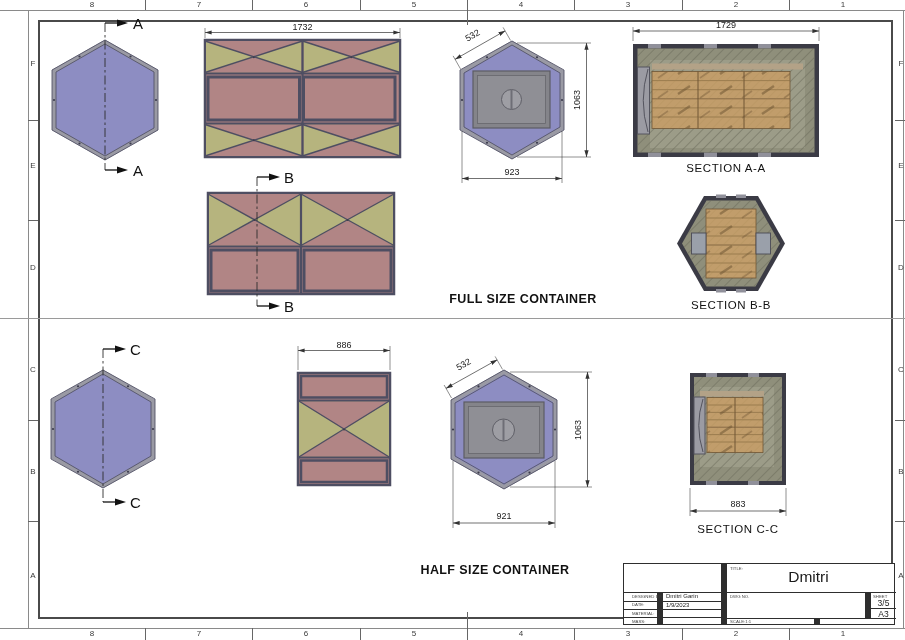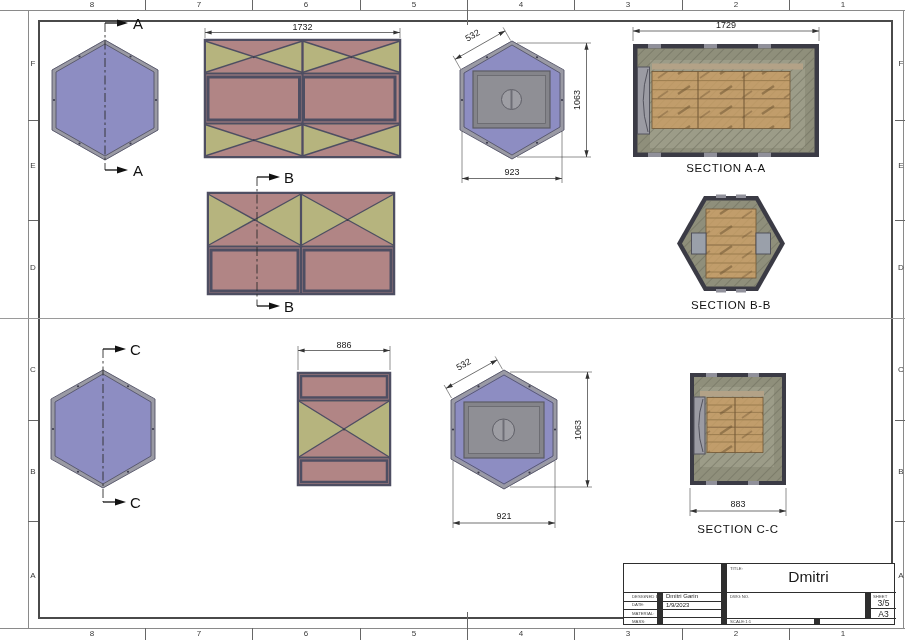--- a/index.html
+++ b/index.html
@@ -398,20 +398,22 @@
       <path d="M703,399 Q694.5,425.5 703,452" stroke="#54545e" fill="none" stroke-width="1"></path>
 
       <line class="ext" x1="690" y1="488" x2="690" y2="516"></line>
       <line class="ext" x1="786" y1="488" x2="786" y2="516"></line>
       <line class="dim" x1="690" y1="511" x2="786" y2="511" marker-start="url(#ma)" marker-end="url(#ma)"></line>
       <text class="dimtxt" x="738" y="507" text-anchor="middle">883</text>
       <text class="seclbl" x="738" y="533" text-anchor="middle">SECTION C-C</text>
     </g>
   </svg>
 
+  <div class="caption" style="top:292px;">FULL SIZE CONTAINER</div>
+  <div class="caption" style="top:563px;left:380px;width:230px;">HALF SIZE CONTAINER</div>
 
   <div class="tb">
 
     <div class="cell" style="left:97px;top:0;width:1px;height:60px;background:#2e2e2e;"></div>
     <div class="cell" style="left:0;top:28px;width:272px;height:1px;background:#2e2e2e;"></div>
     <div class="cell" style="left:33px;top:28px;width:1px;height:32px;background:#2e2e2e;"></div>
     <div class="cell" style="left:0;top:36.5px;width:97px;height:1px;background:#2e2e2e;"></div>
     <div class="cell" style="left:0;top:45px;width:97px;height:1px;background:#2e2e2e;"></div>
     <div class="cell" style="left:0;top:53px;width:97px;height:1px;background:#2e2e2e;"></div>
     <div class="cell" style="left:241px;top:28px;width:1px;height:26px;background:#2e2e2e;"></div>

